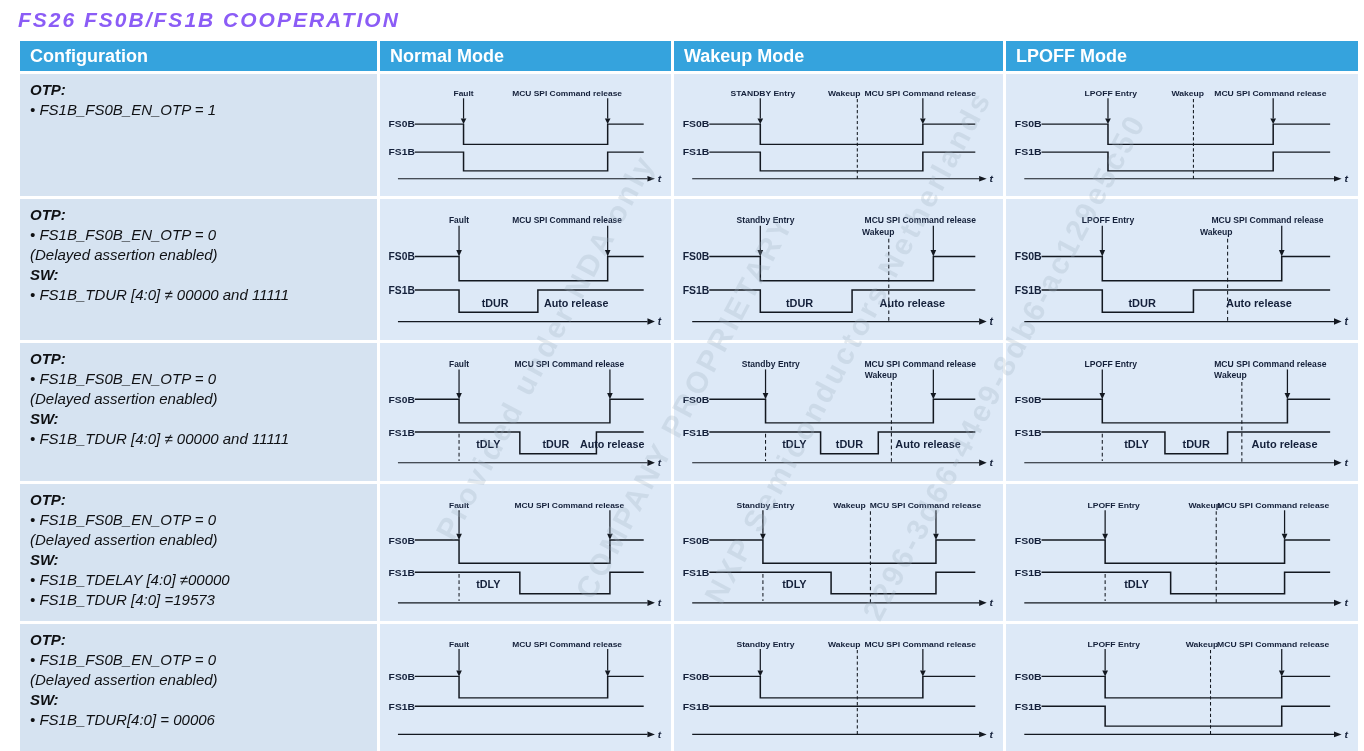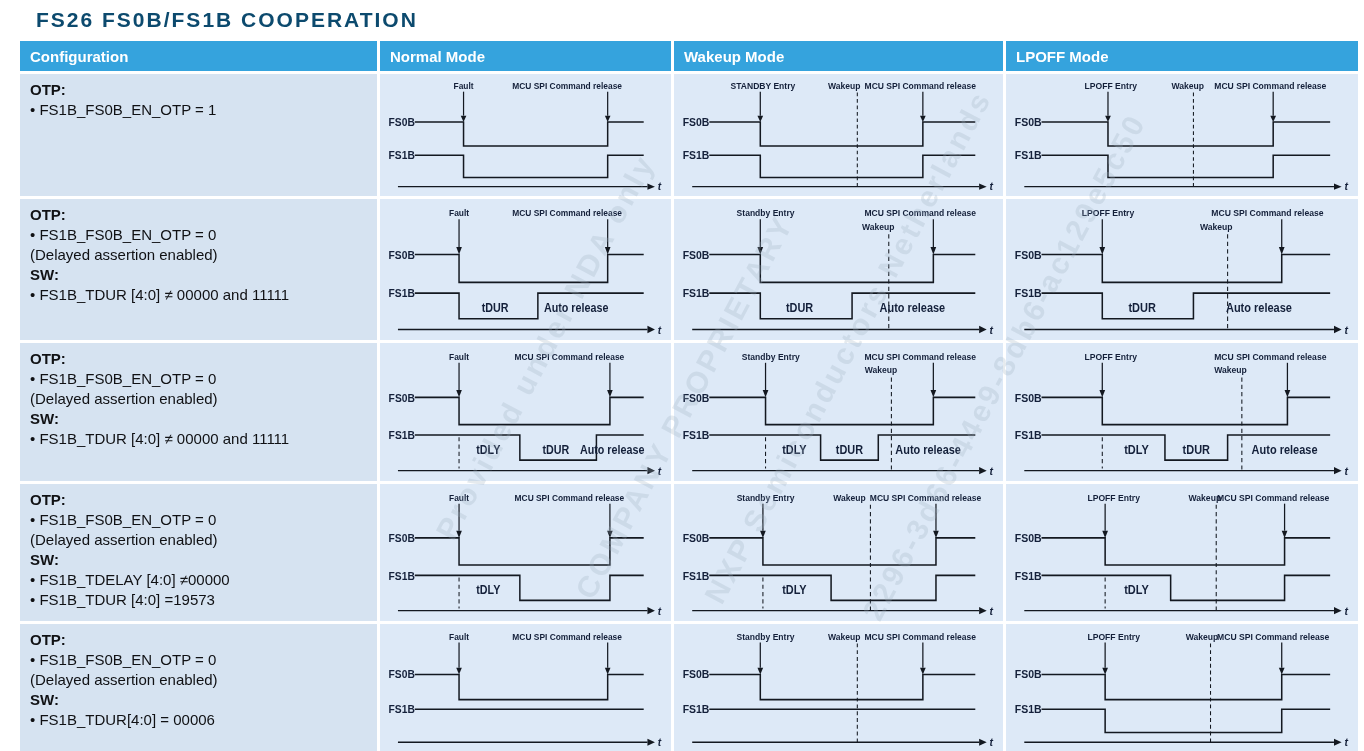--- a/index.html
+++ b/index.html
@@ -1,28 +1,28 @@
 <!DOCTYPE html>
 <html style="--header-bg: #35a3dd; --header-tx: #ffffff; --config-bg: #d6e3f1; --diagram-bg: #dde9f7; --wm-color: #9fb0c0;"><head>
 <meta charset="utf-8">
 <style>
   html,body{margin:0;padding:0;background:#ffffff;font-family:"Liberation Sans",sans-serif;}
   .page{position:relative;width:1364px;height:751px;overflow:hidden;background:#fff;}
-  .title{margin:8px 0 9px 36px;font-size:21px;font-weight:bold;
-         letter-spacing:2px;color:#0c4a6e;}
+  .title{margin:8px 0 9px 18px;font-size:21px;font-weight:bold;font-style:italic;
+         letter-spacing:2px;color:#8b5cf6;}
   .tablewrap{position:relative;margin:0 6px 0 20px;}
   .grid{display:grid;grid-template-columns:357px 291px 329px 1fr;gap:3px;background:#fff;}
   .rowgrp{display:contents;}
-  .hcell{background:var(--header-bg);color:var(--header-tx);font-weight:bold;font-size:15px;
+  .hcell{background:var(--header-bg);color:var(--header-tx);font-weight:bold;font-size:18px;
          padding:0 10px;display:flex;align-items:center;height:30px;box-sizing:border-box;}
   .ccell{background:var(--config-bg);padding:6px 10px;font-size:15px;line-height:1.34;
          color:#101114;box-sizing:border-box;overflow:hidden;}
-  .cfg-line{white-space:nowrap;}
+  .cfg-line{white-space:nowrap;font-style:italic;}
   .cfg-line.b{font-weight:bold;}
-  .dcell{background:var(--diagram-bg);padding:2px 3px;box-sizing:border-box;overflow:hidden;}
+  .dcell{background:var(--diagram-bg);padding:11px 3px;box-sizing:border-box;overflow:hidden;}
   .dcell svg{display:block;width:100%;height:100%;}
   .watermark{position:absolute;inset:0;pointer-events:none;z-index:6;overflow:hidden;}
   .wline{position:absolute;white-space:nowrap;font-size:30px;letter-spacing:3px;
          color:var(--wm-color);opacity:.26;transform:rotate(-62deg);font-weight:bold;}
 </style>
 </head>
 <body>
 
 <div class="page">
   <h1 class="title">FS26 FS0B/FS1B COOPERATION</h1>

